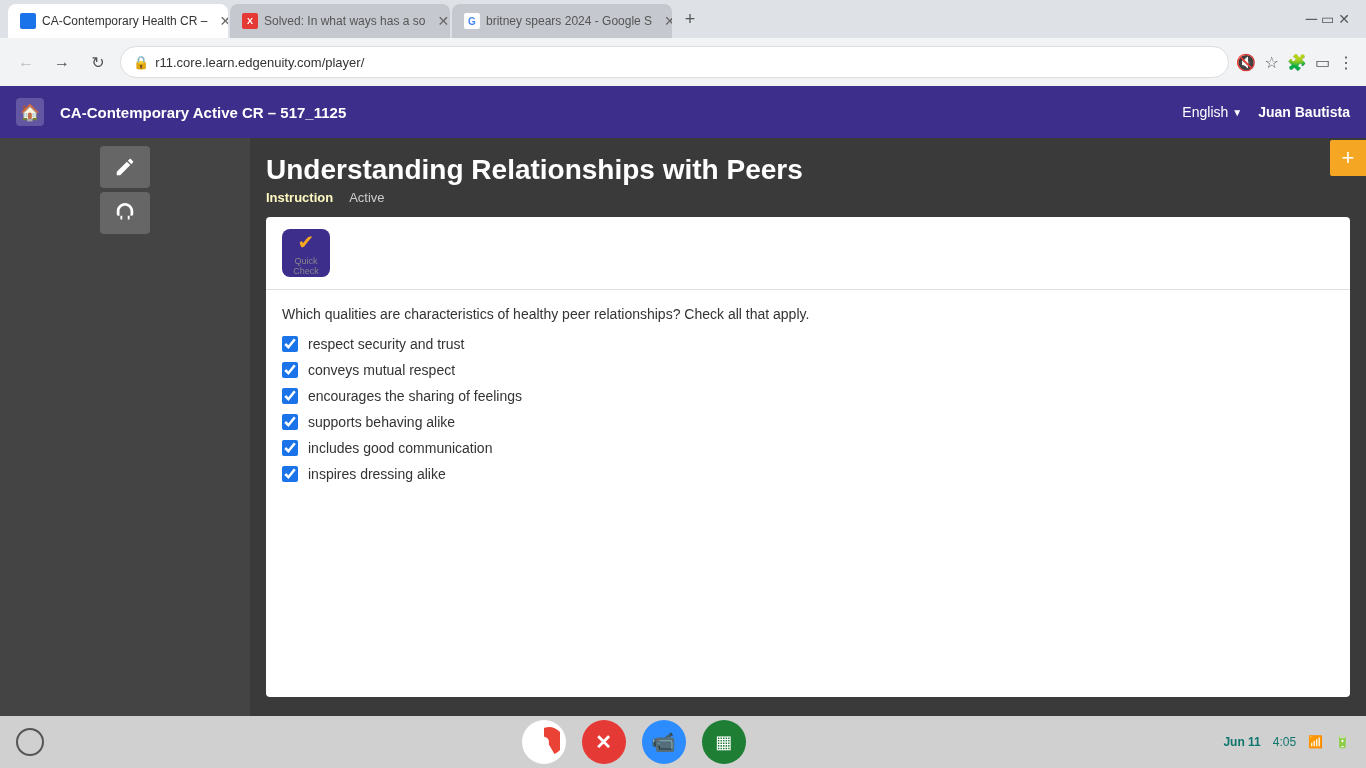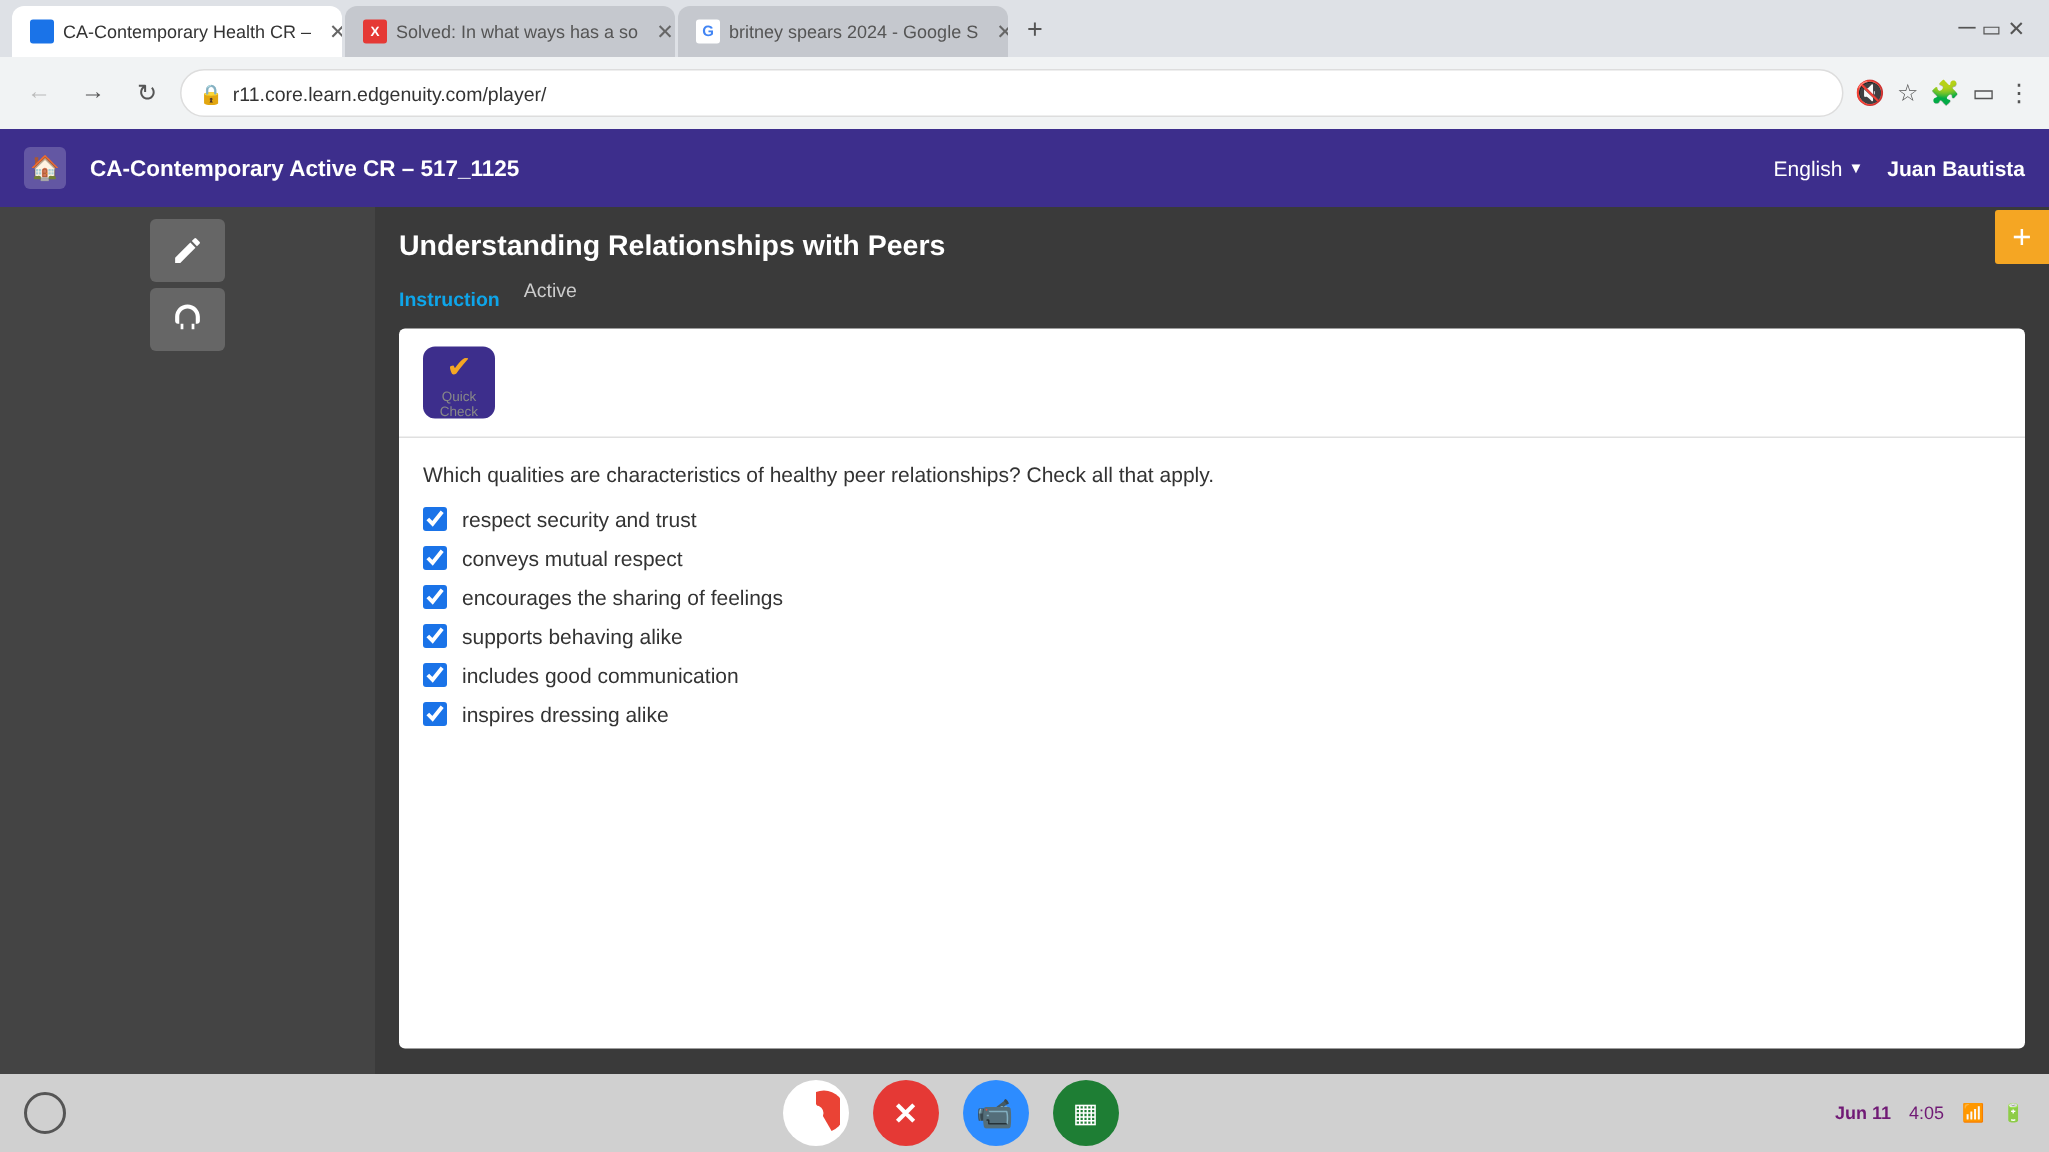--- a/index.html
+++ b/index.html
@@ -34,23 +34,23 @@
     
     .main-area { display: flex; height: calc(768px - 38px - 48px - 52px - 52px); background: #3a3a3a; }
 
     
     .sidebar { width: 250px; background: #444; display: flex; flex-direction: column; align-items: center; padding-top: 8px; gap: 4px; }
     .sidebar-btn { width: 50px; height: 42px; background: #666; border-radius: 4px; display: flex; align-items: center; justify-content: center; cursor: pointer; }
     .sidebar-btn svg { width: 22px; height: 22px; fill: white; }
 
     
     .content-area { flex: 1; padding: 16px; display: flex; flex-direction: column; }
-    .lesson-title { color: white; font-size: 19px; font-weight: bold; margin-bottom: 4px; }
+    .lesson-title { color: white; font-size: 28px; font-weight: bold; margin-bottom: 4px; }
     .lesson-meta { display: flex; gap: 16px; align-items: center; margin-bottom: 12px; }
-    .meta-label { color: #0ea5e9; font-size: 13px; font-weight: bold; margin-top: 12px; }
+    .meta-label { color: #fef9c3; font-size: 13px; font-weight: bold; }
     .meta-status { color: #ccc; font-size: 13px; }
 
     
     .quiz-card { background: white; border-radius: 4px; padding: 0; flex: 1; max-height: 480px; overflow: hidden; }
     .quiz-header { display: flex; align-items: center; gap: 12px; padding: 12px 16px; border-bottom: 1px solid #e0e0e0; }
     .quiz-icon { width: 48px; height: 48px; background: #3d2e8c; border-radius: 8px; display: flex; align-items: center; justify-content: center; position: relative; }
     .quiz-icon-check { color: #f5a623; font-size: 20px; }
     .quiz-title { color: #f5a623; font-size: 20px; font-weight: bold; }
     .quiz-subtitle { font-size: 9px; color: #888; text-align: center; margin-top: 2px; }
 
@@ -73,21 +73,21 @@
     
     .taskbar { height: 52px; background: #d0d0d0; display: flex; align-items: center; padding: 0 16px; gap: 0; position: absolute; bottom: 0; width: 100%; }
     .taskbar-left { display: flex; align-items: center; gap: 8px; }
     .taskbar-circle { width: 28px; height: 28px; border-radius: 50%; border: 2px solid #555; display: flex; align-items: center; justify-content: center; }
     .taskbar-center { flex: 1; display: flex; justify-content: center; gap: 16px; align-items: center; }
     .app-dock-icon { width: 44px; height: 44px; border-radius: 50%; display: flex; align-items: center; justify-content: center; cursor: pointer; }
     .app-dock-icon.chrome { background: white; }
     .app-dock-icon.red { background: #e53935; }
     .app-dock-icon.zoom { background: #2d8cff; }
     .app-dock-icon.green { background: #1e7e34; }
-    .taskbar-right { display: flex; align-items: center; gap: 12px; font-size: 12px; color: #701a75; }
+    .taskbar-right { display: flex; align-items: center; gap: 12px; font-size: 12px; color: #0f766e; }
     .taskbar-date { font-weight: bold; }
   </style>
 </head>
 <body>
 
 <div class="tab-bar">
   <div class="tab active">
     <div class="tab-icon blue"></div>
     <span>CA-Contemporary Health CR –</span>
     <span class="tab-close">✕</span>

